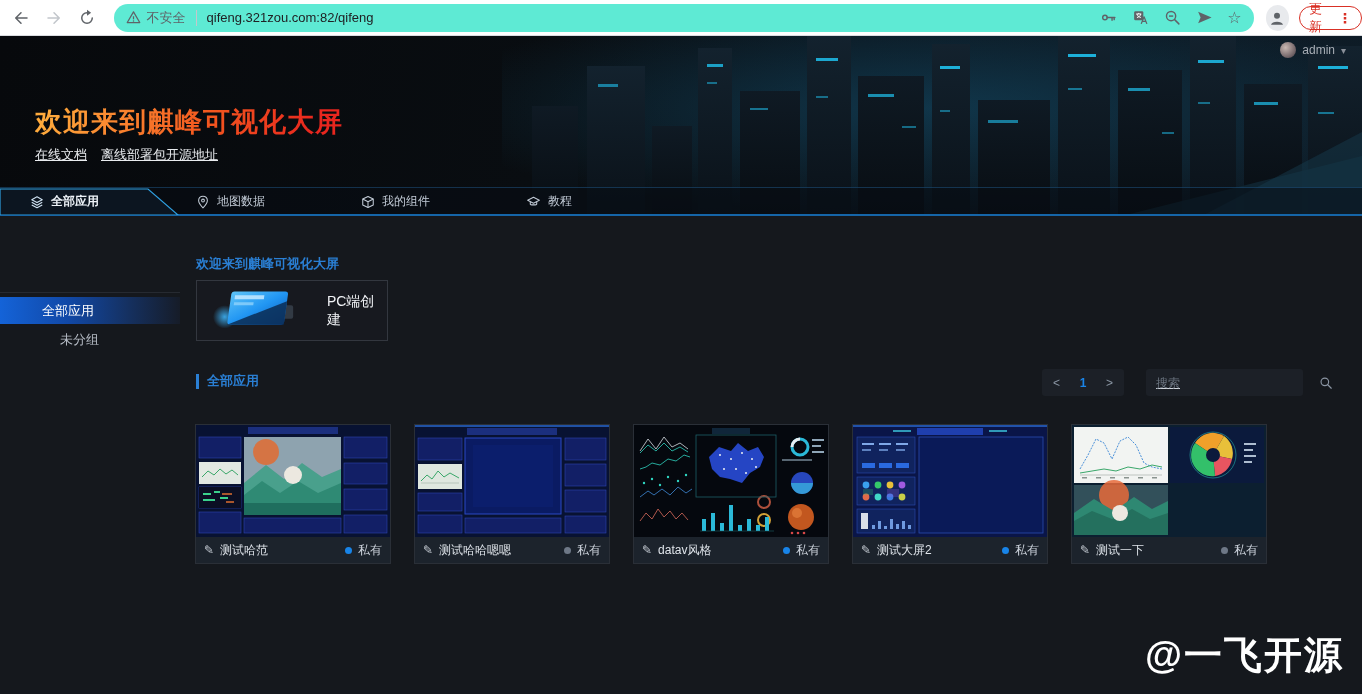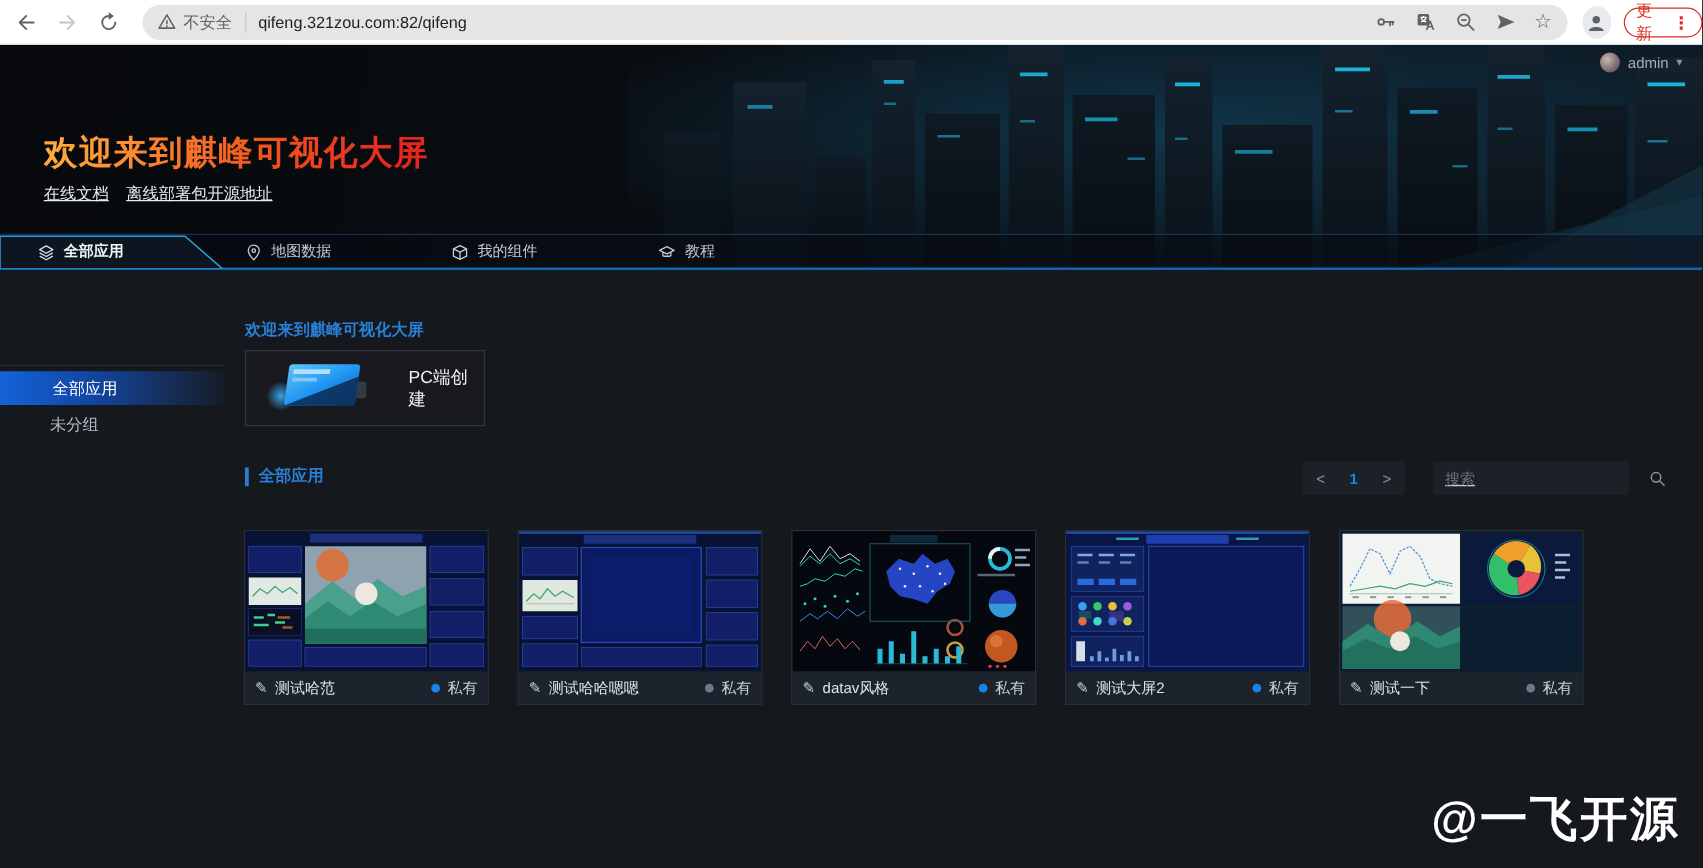--- a/index.html
+++ b/index.html
@@ -3,21 +3,21 @@
 <meta charset="utf-8">
 <style>
   * { margin:0; padding:0; box-sizing:border-box; }
   html,body { width:1362px; height:694px; background:#15181d; }
   body { font-family:"Liberation Sans","DejaVu Sans",sans-serif; }
   .screen { position:relative; width:1362px; height:694px; overflow:hidden; background:#15181d; }
 
   
   .browser-bar { position:absolute; left:0; top:0; width:1362px; height:36px; background:#ffffff; border-bottom:1px solid #dadce0; display:flex; align-items:center; }
   .nav-btn { width:28px; height:28px; display:flex; align-items:center; justify-content:center; margin-left:8px; border-radius:50%; cursor:pointer; }
-  .addr-pill { flex:0 0 auto; width:1140px; height:28px; margin-left:14px; background:#e5e5e5; border-radius:14px; display:flex; align-items:center; padding:0 12px; }
+  .addr-pill { flex:0 0 auto; width:1140px; height:28px; margin-left:14px; background:#5eead4; border-radius:14px; display:flex; align-items:center; padding:0 12px; }
   .addr-security { display:flex; align-items:center; gap:6px; color:#5f6368; font-size:13px; }
   .addr-divider { width:1px; height:16px; background:#c4c7cb; margin:0 10px; }
   .addr-url { color:#202124; font-size:13px; flex:1; white-space:nowrap; overflow:hidden; }
   .addr-actions { display:flex; align-items:center; gap:14px; margin-left:auto; }
   .addr-actions .ic { width:18px; height:18px; display:flex; align-items:center; justify-content:center; color:#5f6368; }
   .star-glyph { font-size:16px; color:#5f6368; line-height:1; }
   .avatar-btn { width:26px; height:26px; border-radius:50%; background:#e8eaed; margin-left:12px; display:flex; align-items:center; justify-content:center; }
   .update-pill { margin-left:10px; height:24px; border:1.5px solid #d93025; border-radius:13px; display:flex; align-items:center; gap:8px; padding:0 9px; background:#fff; cursor:pointer; }
   .update-pill .upd-txt { color:#d93025; font-size:13px; }
   .update-pill .dots { color:#d93025; font-size:14px; font-weight:bold; line-height:1; }
@@ -46,21 +46,21 @@
   .content { position:absolute; left:0; top:216px; width:1362px; height:478px; background:#15181d; }
 
   
   .side-group-head { position:absolute; left:0; top:46px; width:180px; height:24px; display:flex; align-items:center; }
   .side-group-title { color:#dfe3e8; font-size:13px; margin-left:18px; }
   .side-add { margin-left:auto; margin-right:24px; color:#cfd3d9; font-size:17px; cursor:pointer; line-height:1; }
   .side-divider { position:absolute; left:0; top:76px; width:180px; height:1px; background:#262a31; }
   .side-item { position:absolute; left:0; width:180px; height:27px; display:flex; align-items:center; color:#b6bcc6; font-size:13px; cursor:pointer; }
   .side-item.selected { background:linear-gradient(90deg,#1463d8 0%,#1148a6 38%,#15305f 72%,#161c28 100%); color:#ffffff; }
   .side-item .s-label { margin-left:42px; }
-  .side-item.sub .s-label { margin-left:40px; }
+  .side-item.sub .s-label { margin-left:60px; }
 
   
   .create-hint { position:absolute; left:196px; top:39px; color:#2a7fd4; font-size:13px; font-weight:bold; }
   .pc-card { position:absolute; left:196px; top:64px; width:192px; height:61px; background:#17191f; border:1px solid #33373f; display:flex; align-items:center; cursor:pointer; }
   .pc-card .pc-label { color:#f0f2f5; font-size:14px; margin-left:22px; }
 
   
   .apps-head { position:absolute; left:196px; top:156px; display:flex; align-items:center; }
   .apps-head .bar { width:3px; height:15px; background:#2a7fd4; margin-right:8px; }
   .apps-head .t { color:#2a7fd4; font-size:13px; font-weight:bold; }

